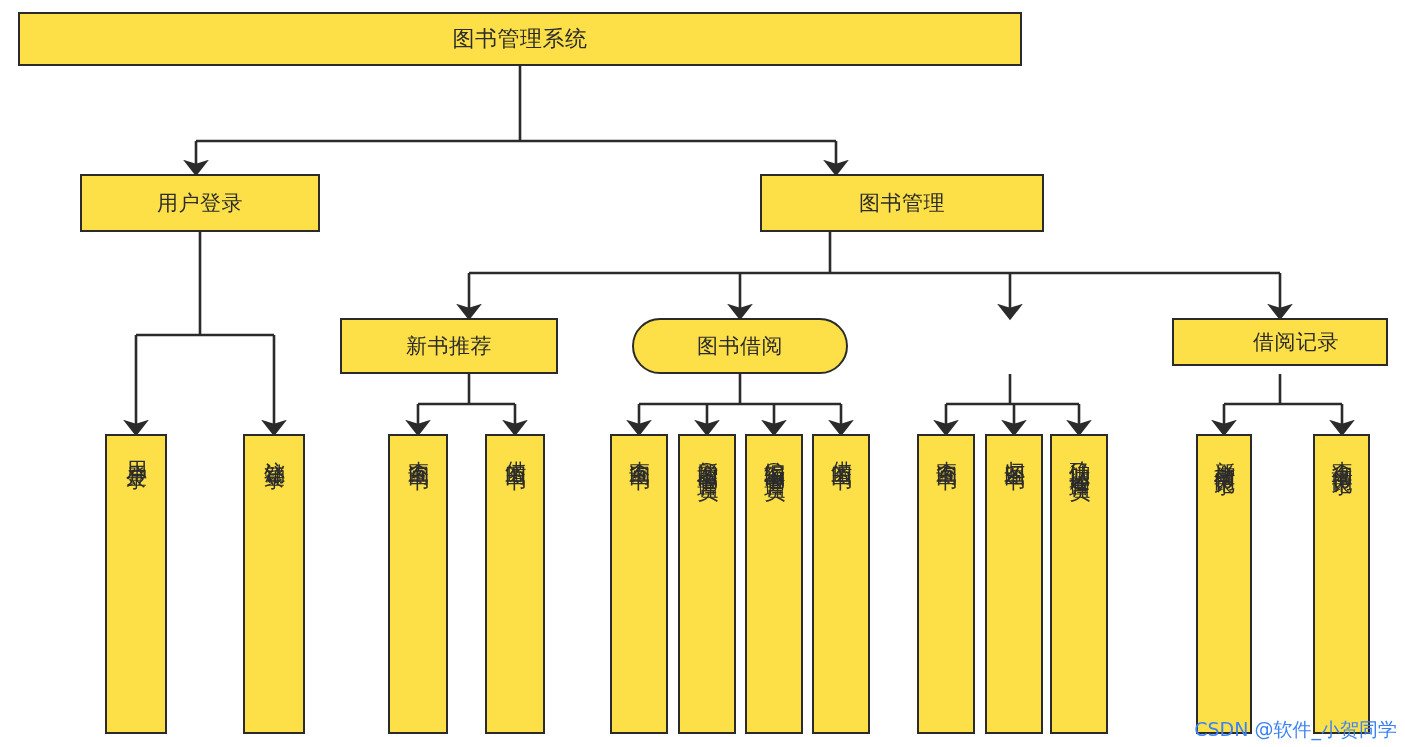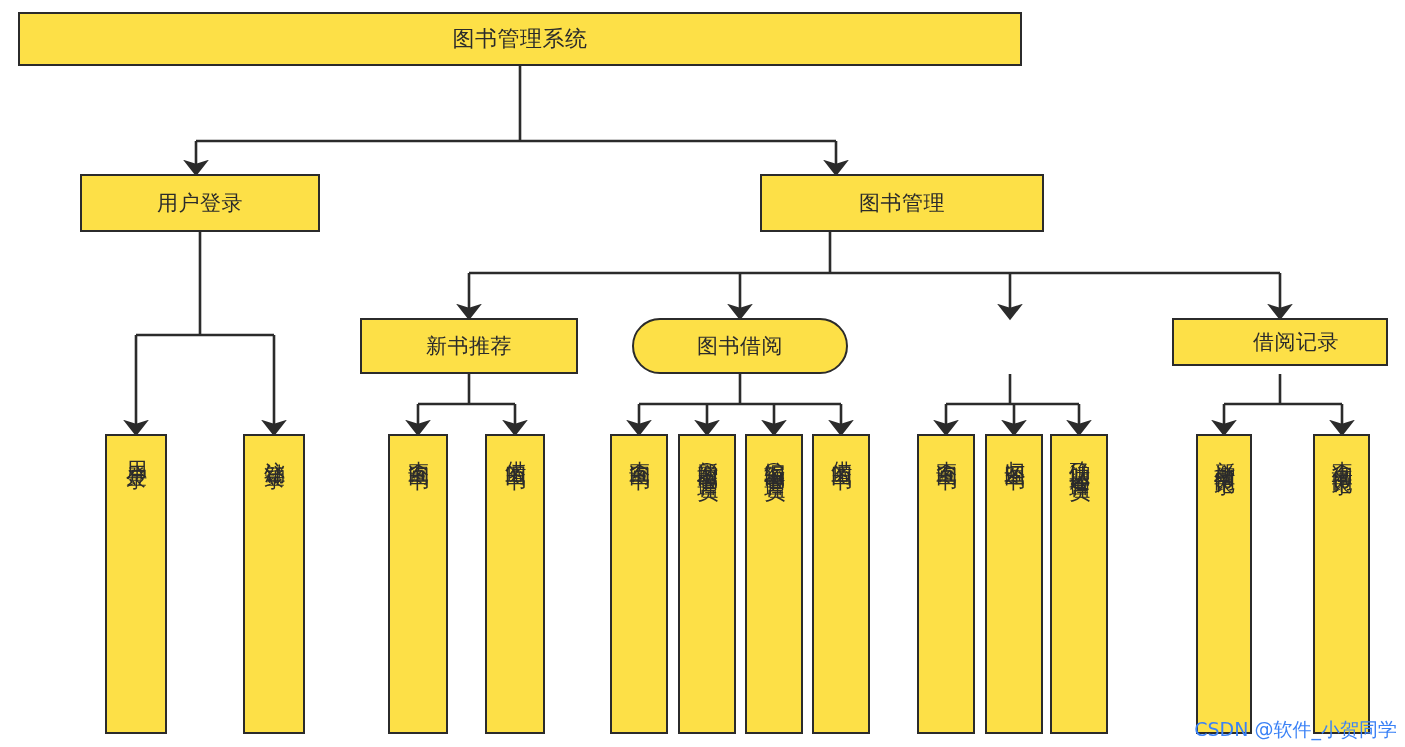--- a/index.html
+++ b/index.html
@@ -134,21 +134,21 @@
     <span class="node-label">图书管理系统</span>
   </div>
 
   <div class="node h" style="left: 80px; top: 174px; width: 240px; height: 58px;">
     <span class="node-label">用户登录</span>
   </div>
   <div class="node h" style="left: 712px; top: 174px; width: 284px; height: 58px; margin-left: 48px;">
     <span class="node-label">图书管理</span>
   </div>
 
-  <div class="node h" style="left: 360px; top: 318px; width: 218px; height: 56px;">
+  <div class="node h" style="left: 340px; top: 318px; width: 218px; height: 56px;">
     <span class="node-label">新书推荐</span>
   </div>
   <div class="node h" style="left: 632px; top: 318px; width: 216px; height: 56px; border-radius: 28px;">
     <span class="node-label">图书借阅</span>
   </div>
   <div class="node h" style="left: 1172px; top: 318px; width: 216px; height: 48px; padding-left: 32px;">
     <span class="node-label">借阅记录</span>
   </div>
 
   <div class="node v" style="left: 105px; top: 434px; width: 62px; height: 300px;">

